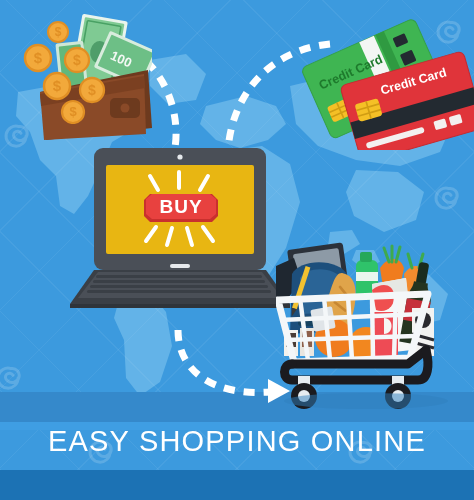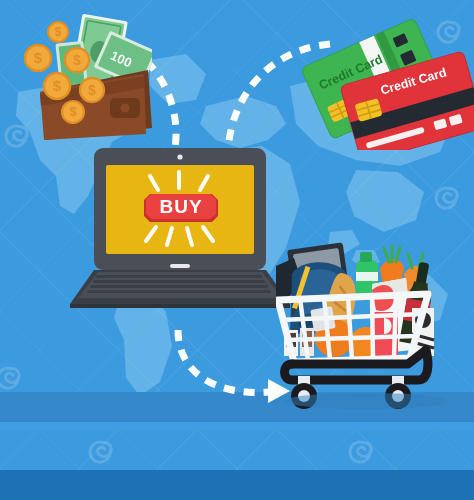--- a/index.html
+++ b/index.html
@@ -369,19 +369,20 @@
       <circle cx="122" cy="158" r="13" fill="#1b1b1f"></circle>
       <circle cx="122" cy="158" r="6" fill="#e6ecf0"></circle>
     </g>
   </svg>
 
   <svg style="position:absolute;left:280px;top:392px;" width="180" height="20" viewBox="0 0 180 20">
     <ellipse cx="86" cy="9" rx="82" ry="8" fill="#2f7fbd" opacity=".5"></ellipse>
   </svg>
 
   <div id="title-band"></div>
+  <div id="page-title">EASY SHOPPING ONLINE</div>
 
   <div id="footer">
     
     
   </div>
 
 </div>
 
 </body></html>

